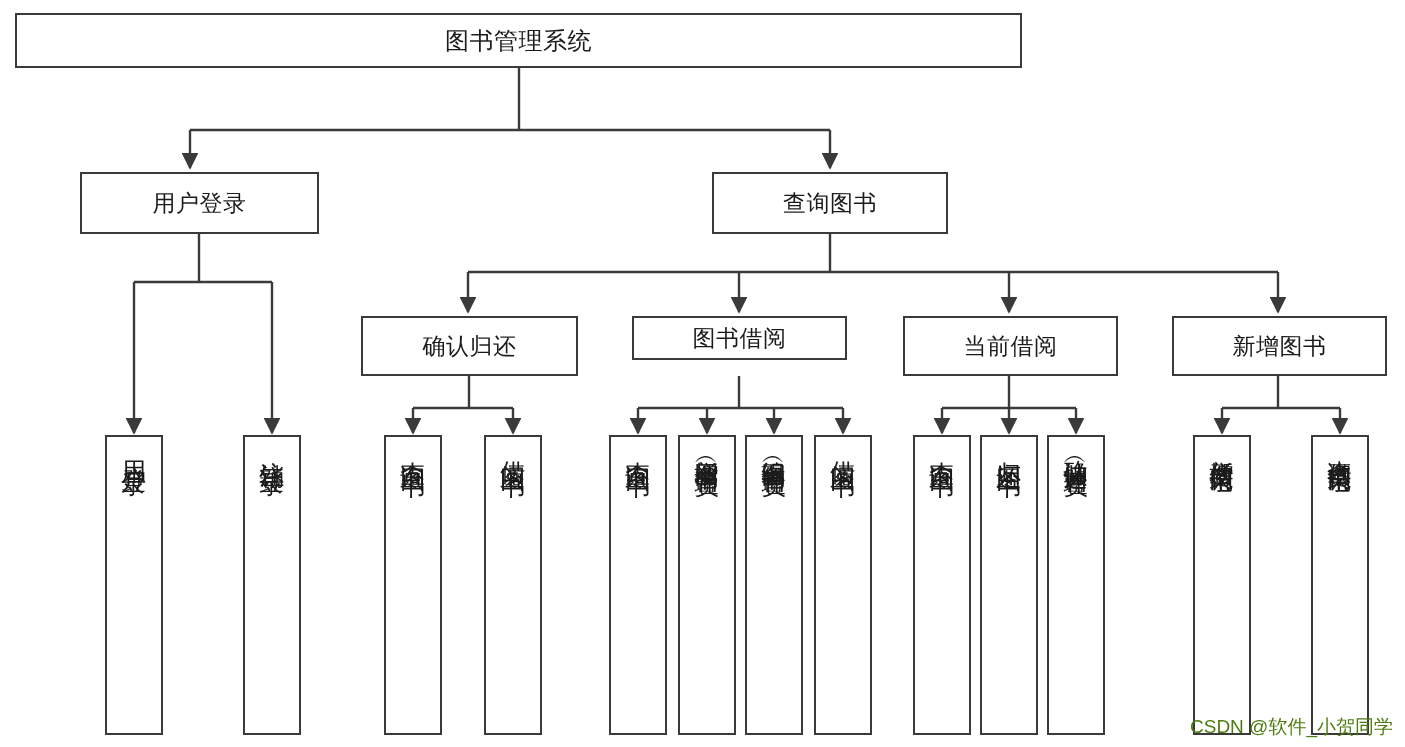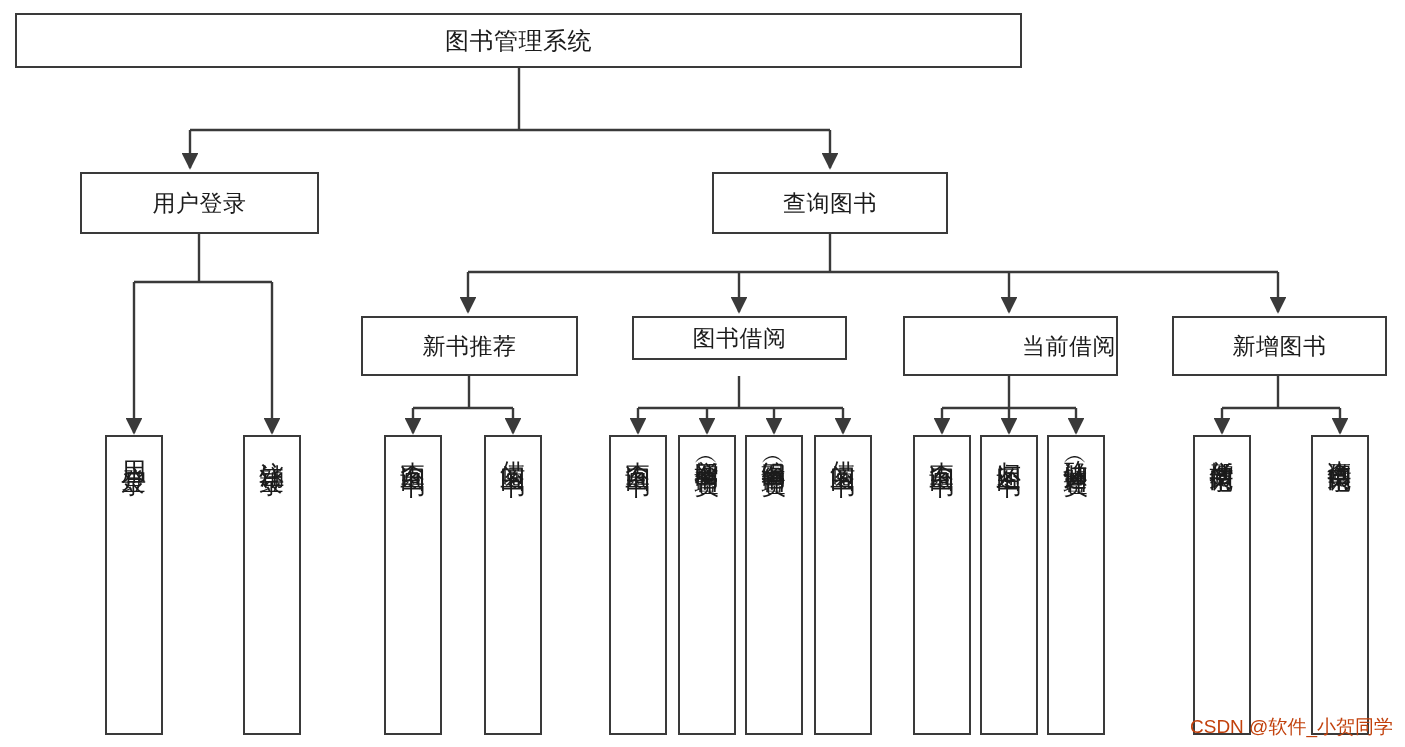--- a/index.html
+++ b/index.html
@@ -60,21 +60,21 @@
     line-height: 1.05;
     letter-spacing: 4px;
     margin: 0 auto;
   }
   .node.vert.tall .node-label {
     font-size: 24px;
     letter-spacing: 2px;
   }
   .watermark {
     position: absolute;
-    color: #c2410c;
+    color: #4d7c0f;
     font-size: 19px;
     white-space: nowrap;
     font-family: "Liberation Sans", "DejaVu Sans", sans-serif;
   }
 </style>
 </head>
 <body>
 
 <div id="canvas">
 
@@ -134,28 +134,28 @@
 
   <div class="node horiz" style="left:80px; top:172px; width:239px; height:62px;">
     <span class="node-label">用户登录</span>
   </div>
 
   <div class="node horiz" style="left:712px; top:172px; width:236px; height:62px;">
     <span class="node-label">查询图书</span>
   </div>
 
   <div class="node horiz" style="left:361px; top:316px; width:217px; height:60px;">
-    <span class="node-label">新书推荐</span>
+    <span class="node-label">确认归还</span>
   </div>
 
   <div class="node horiz" style="left:632px; top:316px; width:215px; height:44px;">
     <span class="node-label">图书借阅</span>
   </div>
 
-  <div class="node horiz" style="left:903px; top:316px; width:215px; height:60px;justify-content:flex-end;">
+  <div class="node horiz" style="left:903px; top:316px; width:215px; height:60px;">
     <span class="node-label">当前借阅</span>
   </div>
 
   <div class="node horiz" style="left:1172px; top:316px; width:215px; height:60px;">
     <span class="node-label">新增图书</span>
   </div>
 
   <div class="node vert" style="left:105px; top:435px; width:58px; height:300px;">
     <span class="node-label">用户登录</span>
   </div>

